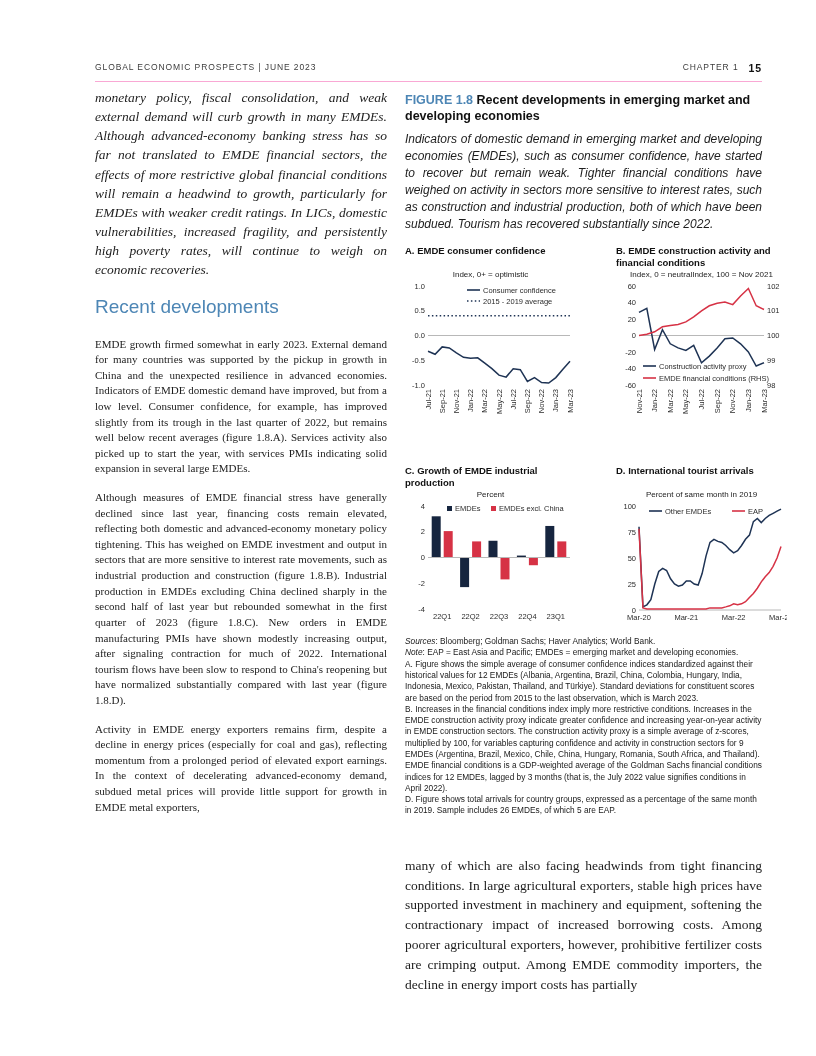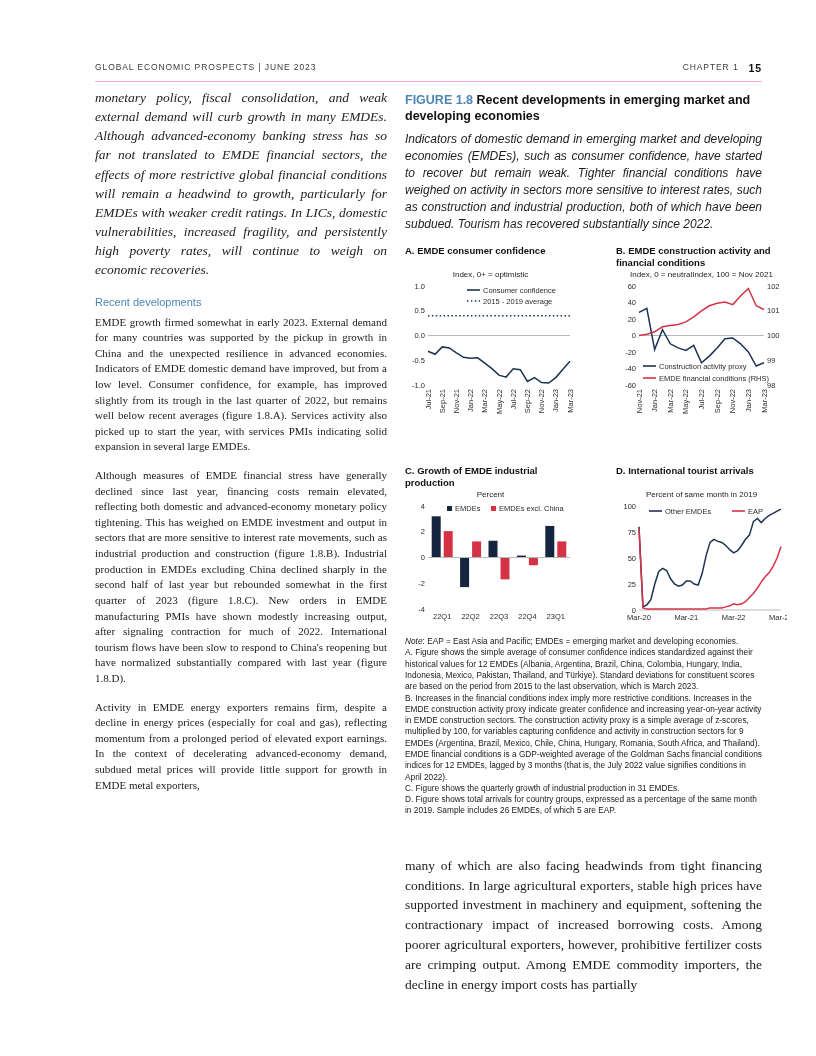--- a/index.html
+++ b/index.html
@@ -9,21 +9,21 @@
   .hdr{position:absolute;left:95px;width:667px;top:44px;display:flex;justify-content:space-between;
        align-items:baseline;border-bottom:1px solid #f9a8d4;padding-bottom:7px;
        font-family:"Liberation Sans", sans-serif;font-size:8.5px;letter-spacing:0.9px;color:#3c3c3c;}
   .hdr-right{display:flex;align-items:flex-start;gap:10px;margin-top:18px;}
   .pagenum{font-weight:bold;font-size:10.5px;color:#111;}
   
   .colL{position:absolute;left:95px;top:88px;width:292px;}
   .colR{position:absolute;left:405px;top:92px;width:357px;font-family:"Liberation Sans", sans-serif;}
   
   .lead{font-style:italic;font-size:13.5px;line-height:1.42;text-align:justify;margin:0 0 16px 0;}
-  .sect{font-family:"Liberation Sans", sans-serif;color:#4d86b5;font-size:11px;margin:10px 0 7px 0;}
+  .sect{font-family:"Liberation Sans", sans-serif;color:#4d86b5;font-size:19px;margin:10px 0 19px 0;}
   .para{font-size:11px;line-height:1.42;text-align:justify;margin:0 0 13px 0;}
   
   .figtitle{font-size:12.5px;font-weight:bold;line-height:1.28;color:#111;margin:0 0 7px 0;}
   .figtitle .lbl{color:#4d86b5;}
   .figsum{font-style:italic;font-size:12px;line-height:1.42;text-align:justify;color:#1d1d1d;margin:0 0 12px 0;}
   .grid{display:grid;grid-template-columns:171px 171px;column-gap:15px;row-gap:12px;gap:40px;}
   .panel-title{font-size:9.5px;font-weight:bold;line-height:1.22;color:#111;min-height:24px;}
   .unit-row{display:flex;justify-content:center;font-size:8px;color:#222;margin:1px 0 1px 0;height:10px;}
   .notes{margin-top:9px;font-size:8.3px;line-height:1.36;color:#1a1a1a;}
   .notes p{margin:0;}
@@ -187,23 +187,23 @@
             <line x1="33" y1="10" x2="46" y2="10" stroke="#1e3354" stroke-width="1.6" stroke-dasharray="none"></line>
             <text x="49" y="12.6" text-anchor="start" font-size="7.5" fill="#2b2b2b">Other EMDEs</text>
             <line x1="116" y1="10" x2="129" y2="10" stroke="#d63245" stroke-width="1.6" stroke-dasharray="none"></line>
             <text x="132" y="12.6" text-anchor="start" font-size="7.5" fill="#2b2b2b">EAP</text>
           </svg>
       </div>
 
     </div>
 
     <div class="notes">
+      <p><span class="ital">Sources</span><span>: Bloomberg; Goldman Sachs; Haver Analytics; World Bank.</span></p>
       <p><span class="ital">Note</span><span>: EAP = East Asia and Pacific; EMDEs = emerging market and developing economies.</span></p>
       <p>A. Figure shows the simple average of consumer confidence indices standardized against their historical values for 12 EMDEs (Albania, Argentina, Brazil, China, Colombia, Hungary, India, Indonesia, Mexico, Pakistan, Thailand, and Türkiye). Standard deviations for constituent scores are based on the period from 2015 to the last observation, which is March 2023.</p>
       <p>B. Increases in the financial conditions index imply more restrictive conditions. Increases in the EMDE construction activity proxy indicate greater confidence and increasing year-on-year activity in EMDE construction sectors. The construction activity proxy is a simple average of z-scores, multiplied by 100, for variables capturing confidence and activity in construction sectors for 9 EMDEs (Argentina, Brazil, Mexico, Chile, China, Hungary, Romania, South Africa, and Thailand). EMDE financial conditions is a GDP-weighted average of the Goldman Sachs financial conditions indices for 12 EMDEs, lagged by 3 months (that is, the July 2022 value signifies conditions in April 2022).</p>
-      <p>C. Figure shows the quarterly growth of industrial production in 31 EMDEs.</p>
       <p>D. Figure shows total arrivals for country groups, expressed as a percentage of the same month in 2019. Sample includes 26 EMDEs, of which 5 are EAP.</p>
     </div>
 
     <p class="cont">many of which are also facing headwinds from tight financing conditions. In large agricultural exporters, stable high prices have supported investment in machinery and equipment, softening the contractionary impact of increased borrowing costs. Among poorer agricultural exporters, however, prohibitive fertilizer costs are crimping output. Among EMDE commodity importers, the decline in energy import costs has partially</p>
   </div>
 
 </div>
 
 </body></html>

